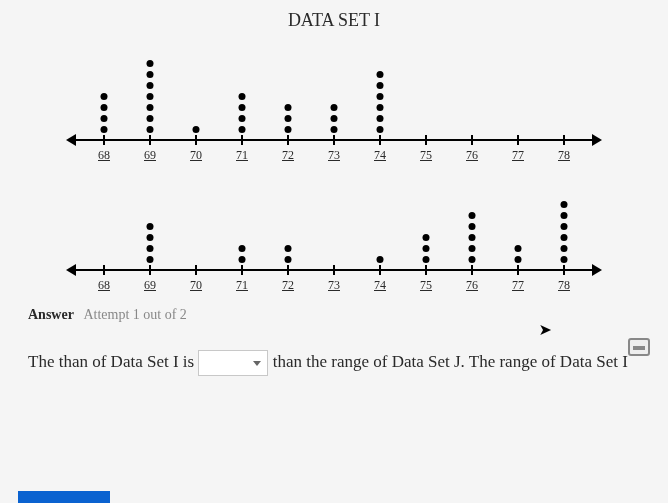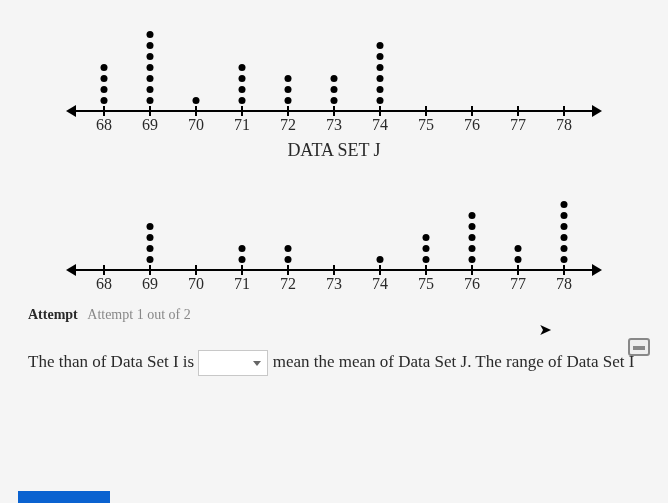--- a/index.html
+++ b/index.html
@@ -55,22 +55,23 @@
     .tick {
       position: absolute;
       bottom: 14px;
       width: 2px;
       height: 10px;
       background: #000;
     }
     .tick-label {
       position: absolute;
       bottom: -4px;
-      font-size: 16px;
+      font-size: 12px;
       transform: translateX(-50%);
+      text-decoration: underline;
     }
     .dot {
       position: absolute;
       width: 7px;
       height: 7px;
       background: #000;
       border-radius: 50%;
       transform: translateX(-3.5px);
     }
     .answer-section {
@@ -145,20 +146,21 @@
       font-size: 16px;
       color: #000;
       pointer-events: none;
     }
   </style>
 </head>
 <body>
 
 <div class="container">
 
+  <div class="dataset-title">DATA SET I</div>
 
   <div class="dotplot">
     <div class="axis-line"></div>
     <div class="arrow-left"></div>
     <div class="arrow-right"></div>
   <div class="tick" style="left: 29px;"></div>
       <div class="tick-label" style="left: 30px;">68</div>
       <div class="dot" style="left: 30px; bottom: 26px;"></div>
       <div class="dot" style="left: 30px; bottom: 37px;"></div>
       <div class="dot" style="left: 30px; bottom: 48px;"></div>
@@ -202,21 +204,20 @@
       <div class="tick" style="left: 351px;"></div>
       <div class="tick-label" style="left: 352px;">75</div>
       <div class="tick" style="left: 397px;"></div>
       <div class="tick-label" style="left: 398px;">76</div>
       <div class="tick" style="left: 443px;"></div>
       <div class="tick-label" style="left: 444px;">77</div>
       <div class="tick" style="left: 489px;"></div>
       <div class="tick-label" style="left: 490px;">78</div>
     </div>
 
-  <div class="dataset-title">DATA SET J</div>
 
   <div class="dotplot">
     <div class="axis-line"></div>
     <div class="arrow-left"></div>
     <div class="arrow-right"></div>
   <div class="tick" style="left: 29px;"></div>
       <div class="tick-label" style="left: 30px;">68</div>
       <div class="tick" style="left: 75px;"></div>
       <div class="tick-label" style="left: 76px;">69</div>
       <div class="dot" style="left: 76px; bottom: 26px;"></div>
@@ -259,28 +260,28 @@
       <div class="dot" style="left: 490px; bottom: 26px;"></div>
       <div class="dot" style="left: 490px; bottom: 37px;"></div>
       <div class="dot" style="left: 490px; bottom: 48px;"></div>
       <div class="dot" style="left: 490px; bottom: 59px;"></div>
       <div class="dot" style="left: 490px; bottom: 70px;"></div>
       <div class="dot" style="left: 490px; bottom: 81px;"></div>
     </div>
 
   <div class="answer-section">
     <div class="answer-header">
-      <span class="bold">Attempt</span>
+      <span class="bold">Answer</span>
       <span class="light">Attempt 1 out of 2</span>
     </div>
 
     <div class="sentence-row">
       <span>The than of Data Set I is</span>
       <span class="dropdown"></span>
-      <span>mean the mean of Data Set J. The range of Data Set I</span>
+      <span>than the range of Data Set J. The range of Data Set I</span>
     </div>
   </div>
 
 </div>
 
 <div class="toolbar-icon"></div>
 <div class="cursor">➤</div>
 
 <div class="submit-btn"></div>
 

